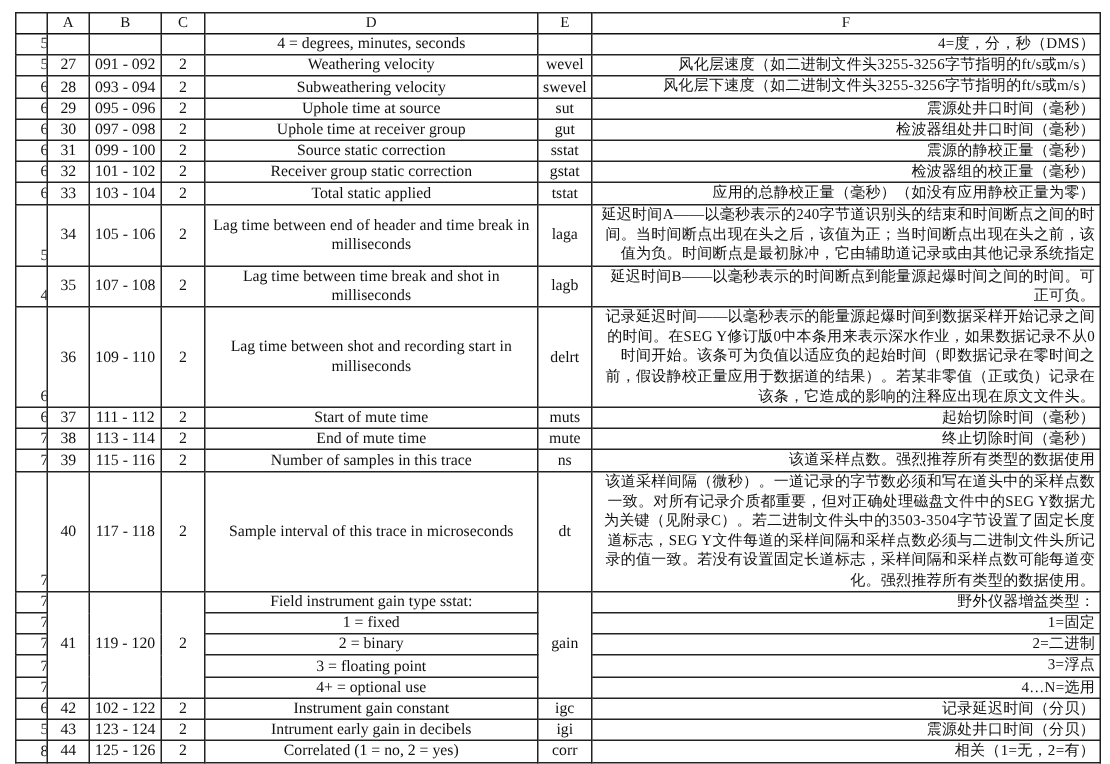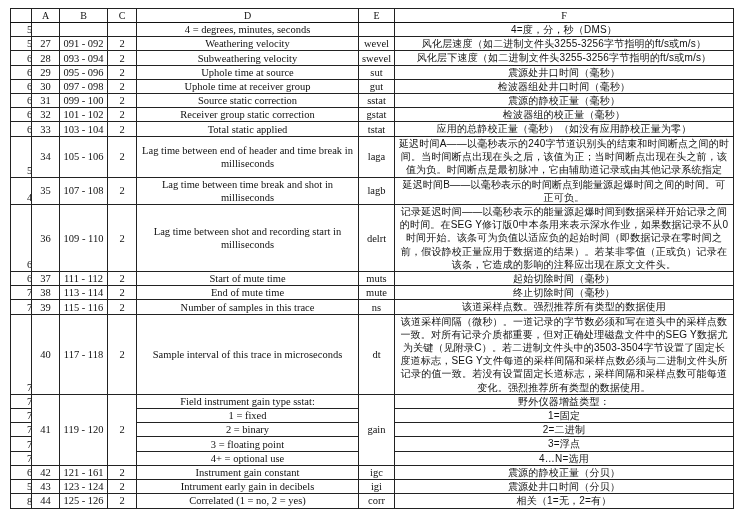--- a/index.html
+++ b/index.html
@@ -3,21 +3,21 @@
 <meta charset="utf-8">
 <style>
   html,body{margin:0;padding:0;background:#fff;}
   body{width:740px;height:509px;position:relative;overflow:hidden;font-family:"Liberation Serif","DejaVu Serif",serif;color:#111;}
   table{position:absolute;left:10px;top:8px;border-collapse:collapse;table-layout:fixed;width:723px;font-size:10.5px;}
   td,th{border:1px solid #222;padding:0 3px;overflow:hidden;line-height:13px;}
   th{font-weight:normal;background:#fff;height:11px;font-size:10px;text-align:center;border-bottom:1.5px solid #111;}
   td.rn{text-align:left;vertical-align:bottom;font-size:10.5px;padding-left:16px;}
   td.c{text-align:center;vertical-align:middle;}
   td.d{text-align:center;vertical-align:middle;}
-  td.f{text-align:center;vertical-align:middle;font-family:Liberation Sans, sans-serif;font-size:10px;line-height:13.2px;letter-spacing:0.2px;}
+  td.f{text-align:right;vertical-align:middle;font-family:Liberation Serif, serif;font-size:10px;line-height:13.2px;letter-spacing:0.2px;}
 </style>
 </head>
 <body>
 
 <table>
   <colgroup>
     <col style="width:21px">
       <col style="width:28px">
       <col style="width:48px">
       <col style="width:29px">
@@ -197,25 +197,25 @@
         <td class="f">3=浮点</td>
       </tr>
       <tr style="height: 13px;">
         <td class="rn">77</td>
         <td class="d">4+ = optional use</td>
         <td class="f">4…N=选用</td>
       </tr>
       <tr style="height: 13px;">
     <td class="rn">69</td>
     <td class="c">42</td>
-    <td class="c">121 - 161</td>
+    <td class="c">102 - 122</td>
     <td class="c">2</td>
     <td class="d">Instrument gain constant</td>
     <td class="c">igc</td>
-    <td class="f">震源的静校正量（分贝）</td>
+    <td class="f">记录延迟时间（分贝）</td>
   </tr>
       <tr style="height: 13px;">
     <td class="rn">54</td>
     <td class="c">43</td>
     <td class="c">123 - 124</td>
     <td class="c">2</td>
     <td class="d">Intrument early gain in decibels</td>
     <td class="c">igi</td>
     <td class="f">震源处井口时间（分贝）</td>
   </tr>

